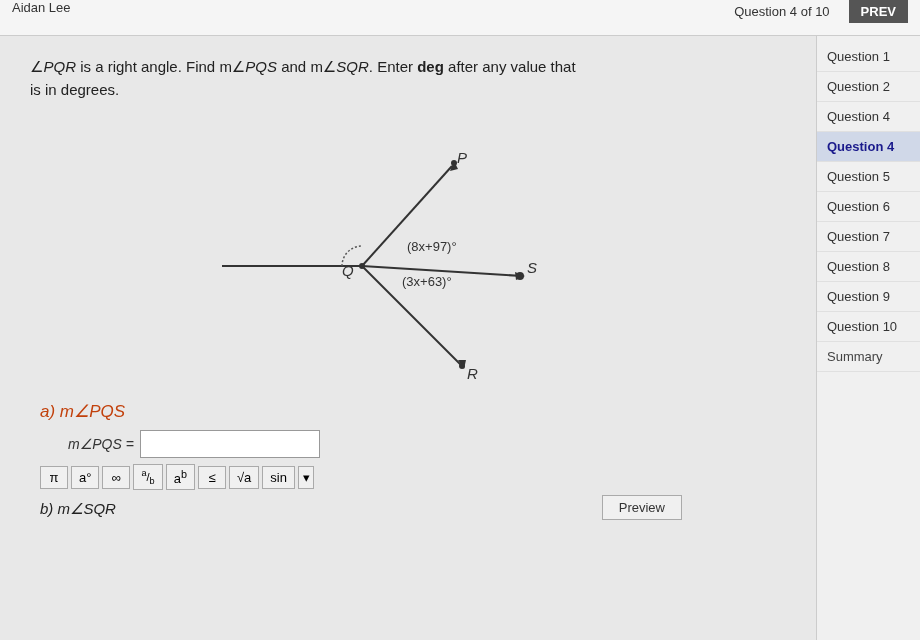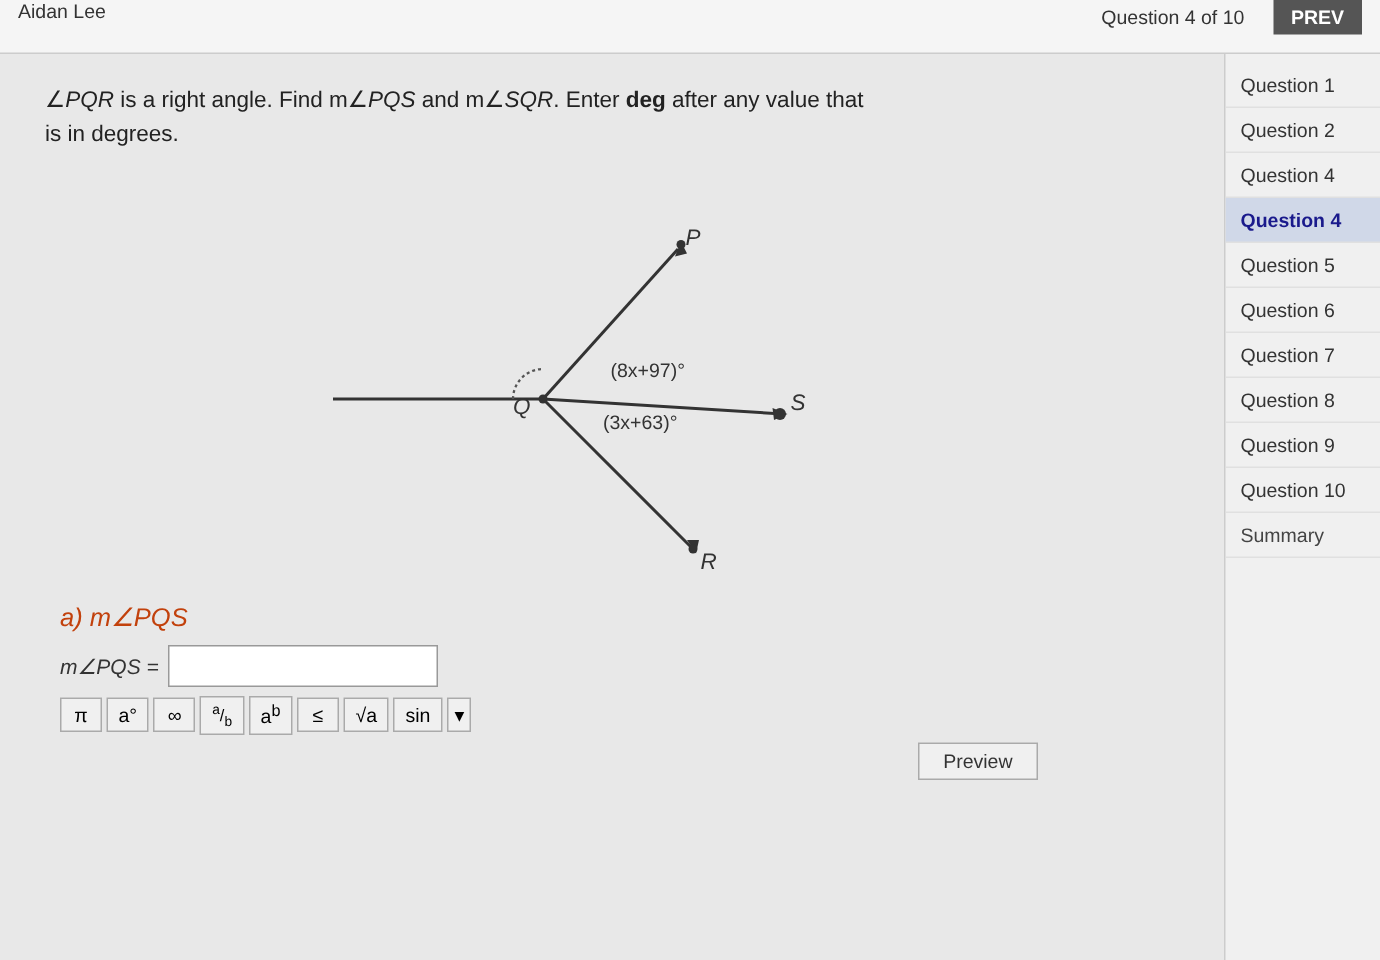--- a/index.html
+++ b/index.html
@@ -94,20 +94,21 @@
     .input-row {
       display: flex;
       align-items: center;
       gap: 6px;
       margin-bottom: 6px;
     }
     .input-label {
       font-size: 14px;
       color: #333;
       font-style: italic;
+      margin-left: 28px;
     }
     .answer-input {
       border: 1px solid #999;
       background: white;
       width: 180px;
       height: 28px;
       padding: 2px 6px;
       font-size: 14px;
     }
     .toolbar-row {
@@ -132,21 +133,21 @@
       border: 1px solid #aaa;
       background: #f0f0f0;
       padding: 3px 4px;
       font-size: 13px;
       cursor: pointer;
     }
 
     
     .preview-btn {
       position: absolute;
-      right: 92px;
+      right: 102px;
       bottom: 120px;
       background: #f0f0f0;
       border: 1px solid #aaa;
       padding: 4px 16px;
       font-size: 13px;
       cursor: pointer;
       color: #333;
     }
 
     .part-b-label {
@@ -259,20 +260,23 @@
         <button class="toolbar-btn">a°</button>
         <button class="toolbar-btn">∞</button>
         <button class="toolbar-btn special"><sup>a</sup>/<sub>b</sub></button>
         <button class="toolbar-btn">a<sup>b</sup></button>
         <button class="toolbar-btn">≤</button>
         <button class="toolbar-btn">√a</button>
         <button class="toolbar-btn">sin</button>
         <button class="toolbar-dropdown">▾</button>
       </div>
 
+      <div class="part-b-label">
+        <span>b) m∠SQR</span>
+      </div>
     </div>
 
     <button class="preview-btn">Preview</button>
 
   </div>
 
   <div class="sidebar">
 
   <div class="sidebar-item">Question 1</div>
       <div class="sidebar-item">Question 2</div>

